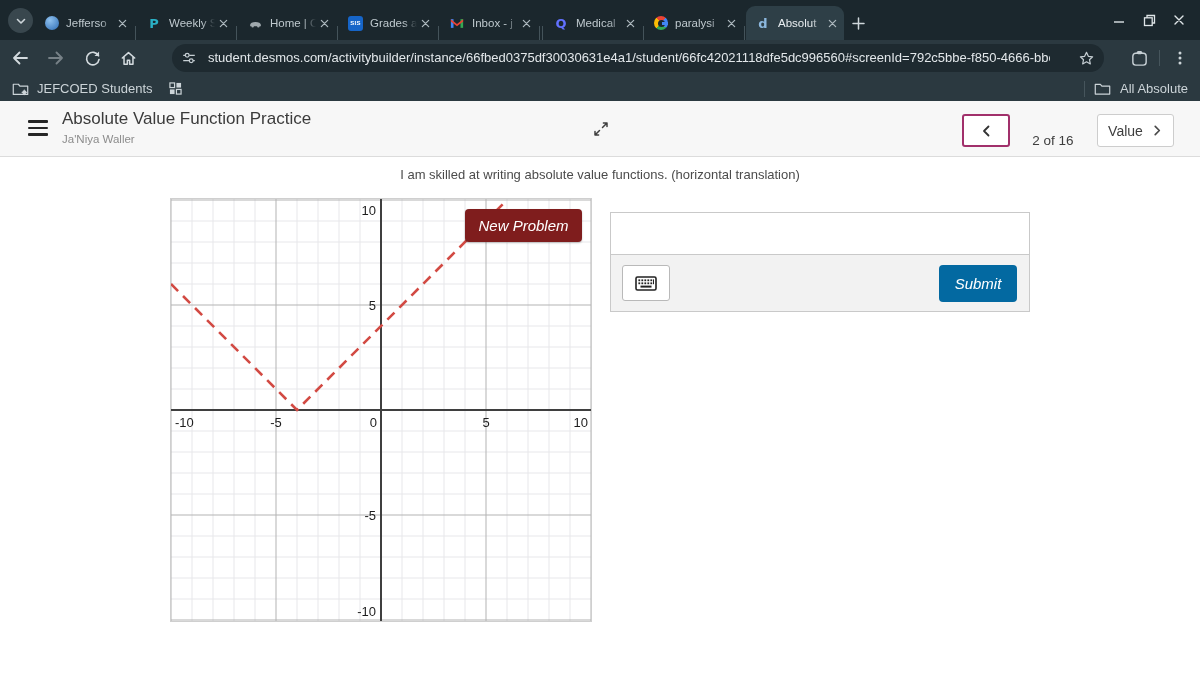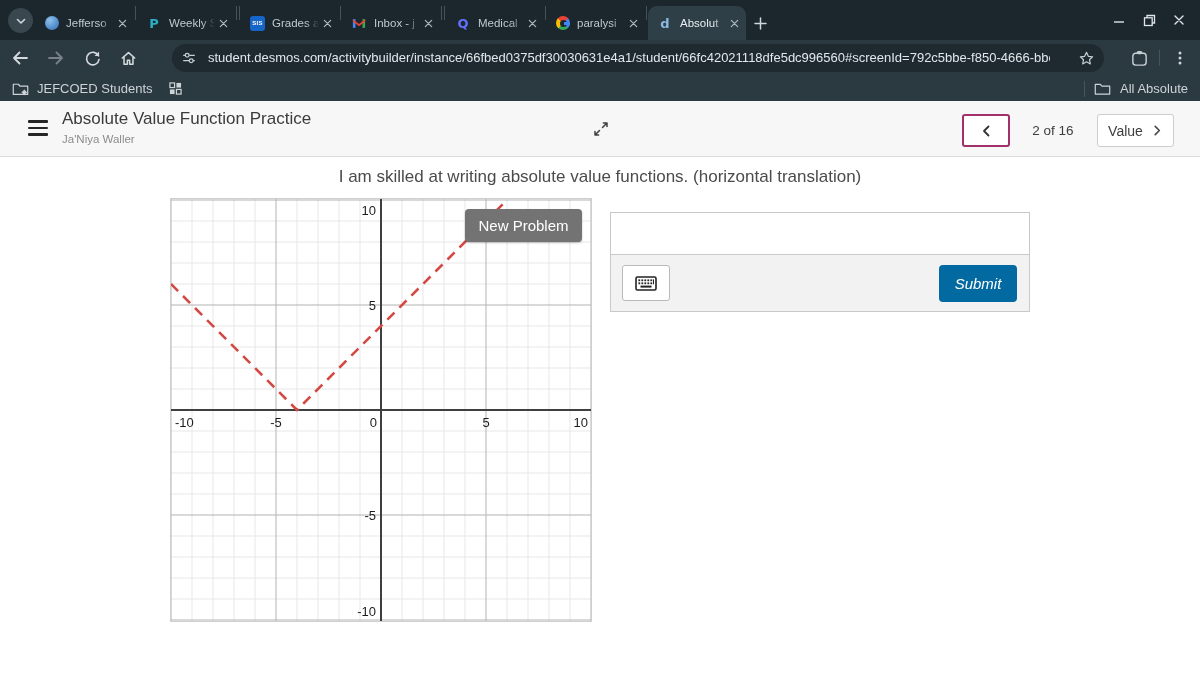--- a/index.html
+++ b/index.html
@@ -4,21 +4,21 @@
 <style>
   * { margin:0; padding:0; box-sizing:border-box; }
   html,body { width:1200px; height:674px; overflow:hidden; background:#fff;
               font-family:"Liberation Sans", sans-serif; }
   body { position:relative; }
 
   
   .tabstrip { position:absolute; left:0; top:0; width:1200px; height:40px; background:#1b272d; }
   .tab-search { position:absolute; left:8px; top:8px; width:25px; height:25px; border-radius:50%;
                 background:#39474e; display:flex; align-items:center; justify-content:center; cursor:pointer; }
-  .tabs { position:absolute; left:36px; top:6px; height:34px; display:flex; align-items:flex-start; }
+  .tabs { position:absolute; left:36px; top:6px; height:34px; display:flex; align-items:flex-end; }
   .tab { width:98px; height:34px; display:flex; align-items:center; padding:0 4px 0 9px;
          border-radius:9px 9px 0 0; color:#bfc9ce; cursor:pointer; }
   .tab.active { background:#2e3f47; color:#e9eef1; }
   .tab-label { flex:1; min-width:0; margin-left:7px; font-size:11.5px; white-space:nowrap; overflow:hidden;
                -webkit-mask-image:linear-gradient(90deg,#000 72%,transparent); mask-image:linear-gradient(90deg,#000 72%,transparent); }
   .tab-close { width:16px; height:16px; border-radius:50%; display:flex; align-items:center; justify-content:center; flex:none; }
   .tab-sep { width:1px; height:14px; background:#44535a; margin:0 1px; flex:none; }
   .new-tab { margin-left:0; width:28px; height:28px; display:flex; align-items:center; justify-content:center; cursor:pointer; }
   .tabs-row { display:flex; align-items:center; position:absolute; left:36px; top:6px; height:34px; }
   .win-controls { position:absolute; right:6px; top:0; height:40px; display:flex; align-items:center; }
@@ -58,27 +58,27 @@
   
   .page-header { position:absolute; left:0; top:101px; width:1200px; height:56px; background:#f7f7f7; border-bottom:1px solid #dcdcdc; }
   .hamburger { position:absolute; left:28px; top:19px; width:20px; cursor:pointer; }
   .hamburger span { display:block; width:20px; height:2.6px; background:#262626; border-radius:1px; margin-bottom:4px; }
   .hamburger span:last-child { margin-bottom:0; }
   .page-title { position:absolute; left:62px; top:8px; font-size:17px; color:#3b3b3b; }
   .student-name { position:absolute; left:62px; top:32px; font-size:11.5px; color:#8c8c8c; }
   .expand-btn { position:absolute; left:590px; top:17px; width:22px; height:22px; display:flex; align-items:center; justify-content:center; cursor:pointer; }
   .prev-btn { position:absolute; left:962px; top:13px; width:48px; height:33px; background:#fff;
               border:2px solid #a1306b; border-radius:3px; display:flex; align-items:center; justify-content:center; cursor:pointer; }
-  .page-ind { position:absolute; left:1020px; top:2px; width:66px; height:40px; line-height:56px; text-align:center; font-size:13.5px; color:#3e3e3e; }
+  .page-ind { position:absolute; left:1020px; top:12px; width:66px; height:40px; line-height:56px; text-align:center; font-size:13.5px; color:#3e3e3e; }
   .next-btn { position:absolute; left:1097px; top:13px; width:77px; height:33px; background:#fff; border:1px solid #cdcdcd; border-radius:3px;
               display:flex; align-items:center; justify-content:center; gap:9px; font-size:14px; color:#3e3e3e; cursor:pointer; }
 
   
   .content { position:absolute; left:0; top:158px; width:1200px; height:516px; background:#fff; }
-  .question { position:absolute; left:0; top:9px; width:1200px; text-align:center; font-size:17px; color:#4b4b4b; }
+  .question { position:absolute; left:0; top:9px; width:1200px; text-align:center; font-size:13px; color:#4b4b4b; }
   .graph-wrap { position:absolute; left:170px; top:40px; width:422px; height:424px; border:1px solid #cfcfcf; background:#fff; }
   .new-problem { position:absolute; left:465px; top:51px; width:117px; height:33px; border:none; border-radius:4px;
                  background:#3177c8; color:#fff; font-size:15px; font-family:"Liberation Sans",sans-serif;
                  cursor:pointer; box-shadow:0 1px 2px rgba(0,0,0,.25); }
   .answer-panel { position:absolute; left:610px; top:54px; width:420px; border:1px solid #c9c9c9; background:#f2f2f2; }
   .answer-input { height:42px; background:#fff; border-bottom:1px solid #c9c9c9; cursor:text; }
   .answer-toolbar { position:relative; height:56px; }
   .kbd-btn { position:absolute; left:11px; top:10px; width:48px; height:36px; background:#fff; border:1px solid #b9b9b9; border-radius:3px;
              display:flex; align-items:center; justify-content:center; cursor:pointer; }
   .submit-btn { position:absolute; right:12px; top:10px; width:78px; height:37px; border:none; border-radius:4px;
@@ -109,20 +109,33 @@
         <div class="tab">
           <span class="fav fav-txt" style="color: rgb(42, 176, 197);">P</span>
           <span class="tab-label">Weekly S</span>
           <span class="tab-close">
             <svg width="9" height="9" viewBox="0 0 10 10">
               <path d="M1.5 1.5l7 7M8.5 1.5l-7 7" stroke="#aeb9bf" stroke-width="1.4" stroke-linecap="round"></path>
             </svg>
           </span>
         </div>
         <span class="tab-sep"></span>
+        <div class="tab">
+          <span class="fav">
+            <svg width="15" height="15" viewBox="0 0 16 16">
+              <path d="M2.3 9.3C2.3 7.6 4.7 6.3 8 6.3s5.7 1.3 5.7 3V11h-1.3a1.35 1.35 0 0 1-2.7 0H6.3a1.35 1.35 0 0 1-2.7 0H2.3Z" fill="#9fa8ad"></path>
+            </svg>
+          </span>
+          <span class="tab-label">Home | C</span>
+          <span class="tab-close">
+            <svg width="9" height="9" viewBox="0 0 10 10">
+              <path d="M1.5 1.5l7 7M8.5 1.5l-7 7" stroke="#aeb9bf" stroke-width="1.4" stroke-linecap="round"></path>
+            </svg>
+          </span>
+        </div>
         <span class="tab-sep"></span>
         <div class="tab">
           <span class="fav fav-sis">SIS</span>
           <span class="tab-label">Grades a</span>
           <span class="tab-close">
             <svg width="9" height="9" viewBox="0 0 10 10">
               <path d="M1.5 1.5l7 7M8.5 1.5l-7 7" stroke="#aeb9bf" stroke-width="1.4" stroke-linecap="round"></path>
             </svg>
           </span>
         </div>
@@ -366,21 +379,21 @@
         <text x="315" y="228" text-anchor="middle" font-size="13" fill="#1d1d1d">5</text>
         <text x="417" y="228" text-anchor="end" font-size="13" fill="#1d1d1d">10</text>
         <text x="205" y="16" text-anchor="end" font-size="13" fill="#1d1d1d">10</text>
         <text x="205" y="111" text-anchor="end" font-size="13" fill="#1d1d1d">5</text>
         <text x="205" y="321" text-anchor="end" font-size="13" fill="#1d1d1d">-5</text>
         <text x="205" y="417" text-anchor="end" font-size="13" fill="#1d1d1d">-10</text>
         <polyline points="0,85 126,211 336,1" fill="none" stroke="#d24a43" stroke-width="2.6" stroke-dasharray="10 7"></polyline>
       </svg>
   </div>
 
-  <button class="new-problem" style="background: #737373;">New Problem</button>
+  <button class="new-problem" style="background: #7f1d1d; font-style: italic;">New Problem</button>
 
   <div class="answer-panel">
     <div class="answer-input"></div>
     <div class="answer-toolbar">
       <div class="kbd-btn">
         <svg width="22" height="15" viewBox="0 0 22 15">
             <rect x="1" y="1" width="20" height="13" rx="1.5" fill="#fff" stroke="#222" stroke-width="1.6"></rect>
             <g fill="#222">
               <rect x="3.4" y="3.4" width="1.8" height="1.8"></rect>
               <rect x="6.4" y="3.4" width="1.8" height="1.8"></rect>

